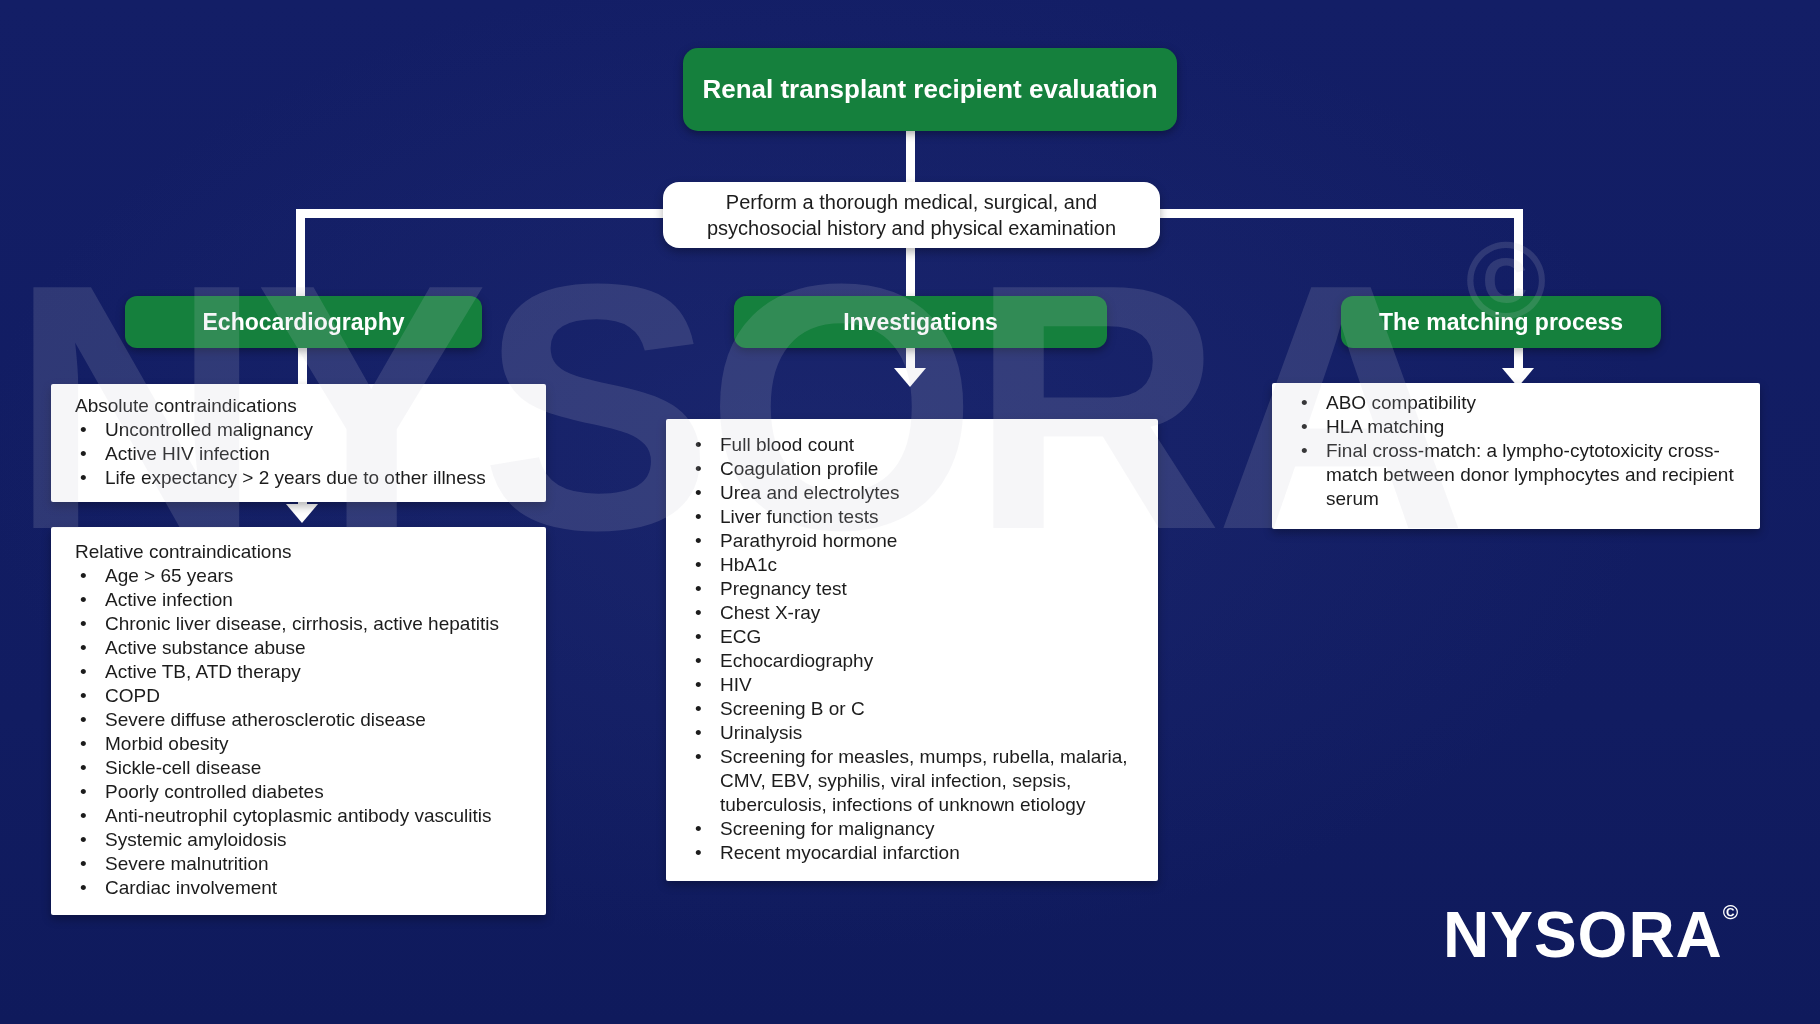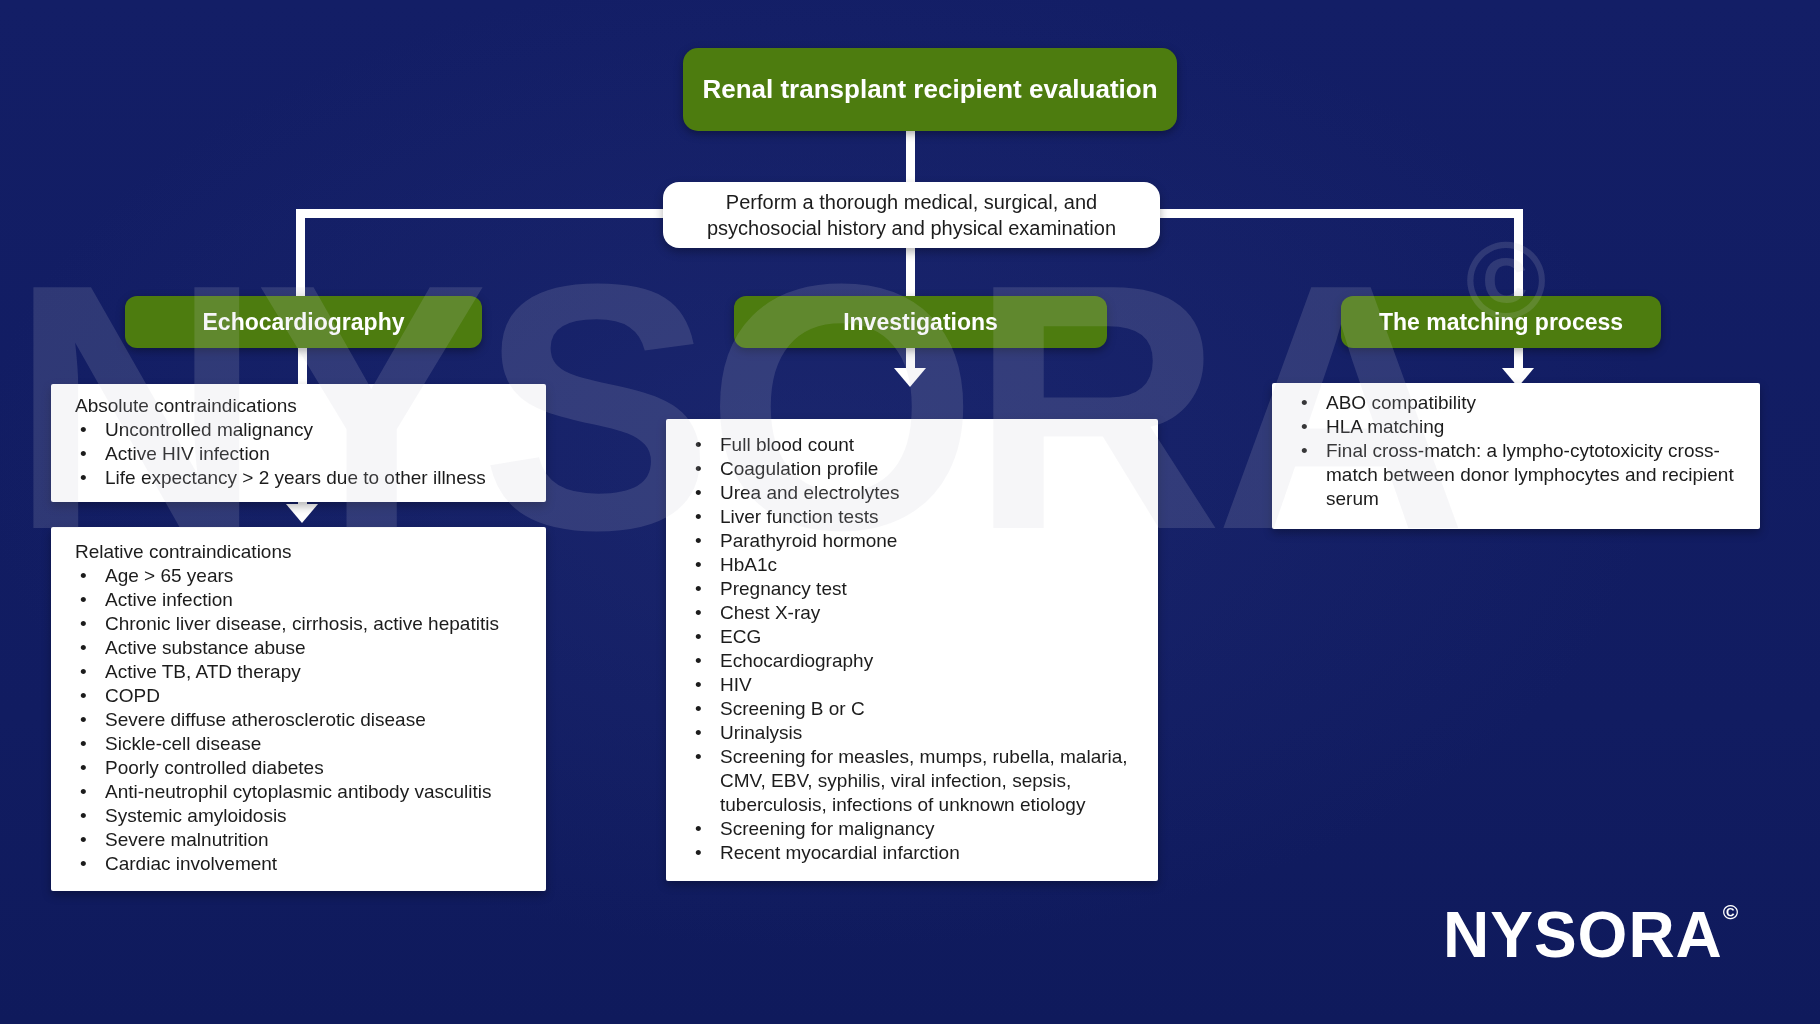--- a/index.html
+++ b/index.html
@@ -19,21 +19,21 @@
   .hline{height:9px;}
   .arrowhead{
     position:absolute;width:0;height:0;
     border-left:16px solid transparent;
     border-right:16px solid transparent;
     border-top:19px solid #ffffff;
   }
 
   
   .blue-node{
-    position:absolute;background:#4d7c0f;color:#ffffff;
+    position:absolute;background:#15803d;color:#ffffff;
     border-radius:12px;display:flex;align-items:center;justify-content:center;
     text-align:center;font-weight:bold;z-index:2;
     box-shadow:0 3px 8px rgba(0,0,0,.35);
   }
   .root-node{left:683px;top:48px;width:458px;height:83px;font-size:26px;line-height:33px;border-radius:15px;padding:0 18px;}
   .branch-node{top:296px;height:52px;font-size:23px;}
   .branch-contra{left:125px;width:357px;}
   .branch-invest{left:734px;width:373px;}
   .branch-match{left:1341px;width:320px;}
 
@@ -126,20 +126,21 @@
 <div class="white-box rel-box">
   <p class="box-heading">Relative contraindications</p>
   <ul class="blist">
       <li>Age &gt; 65 years</li>
       <li>Active infection</li>
       <li>Chronic liver disease, cirrhosis, active hepatitis</li>
       <li>Active substance abuse</li>
       <li>Active TB, ATD therapy</li>
       <li>COPD</li>
       <li>Severe diffuse atherosclerotic disease</li>
+      <li>Morbid obesity</li>
       <li>Sickle-cell disease</li>
       <li>Poorly controlled diabetes</li>
       <li>Anti-neutrophil cytoplasmic antibody vasculitis</li>
       <li>Systemic amyloidosis</li>
       <li>Severe malnutrition</li>
       <li>Cardiac involvement</li>
     </ul>
 </div>
 
 <div class="white-box inv-box">

